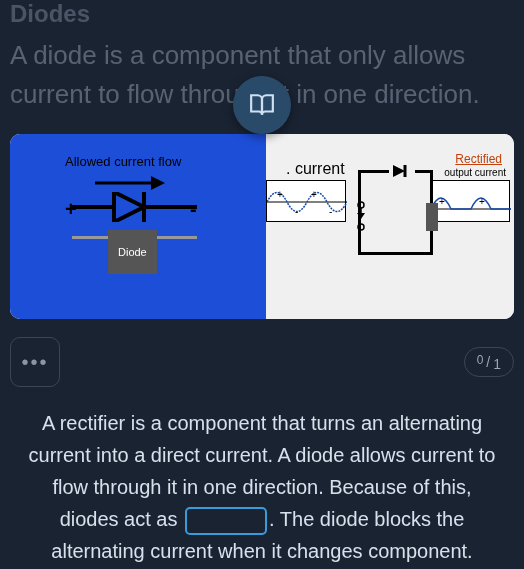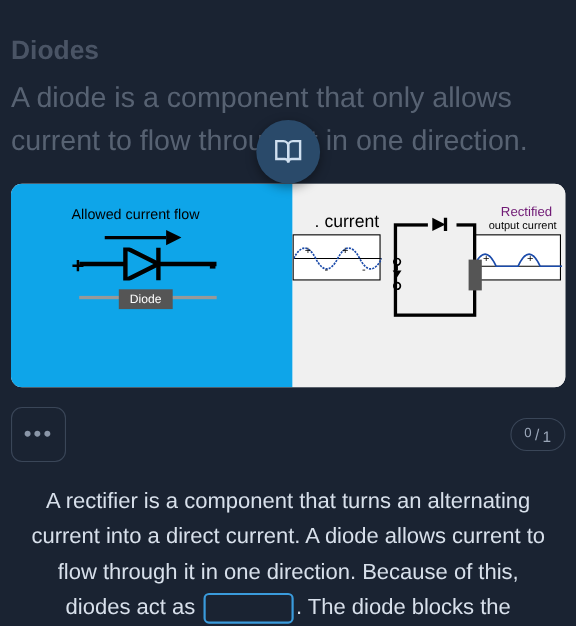--- a/index.html
+++ b/index.html
@@ -12,21 +12,20 @@
       height: 569px;
       background: #1a2332;
       font-family: -apple-system, BlinkMacSystemFont, 'Segoe UI', sans-serif;
       color: #c8d0db;
       overflow: hidden;
       position: relative;
     }
     .top-section {
       padding: 0 10px;
       position: relative;
-      margin-top: 33px;
     }
     .title {
       font-size: 24px;
       font-weight: 600;
       color: #7a8699;
       margin-bottom: 8px;
       opacity: 0.5;
     }
     .intro {
       font-size: 26px;
@@ -55,21 +54,21 @@
       background: #ffffff;
       border-radius: 10px;
       height: 185px;
       position: relative;
       display: flex;
       overflow: hidden;
     }
     .ill-left {
       width: 256px;
       height: 100%;
-      background: #0ea5e9;
+      background: #1d4ed8;
       position: relative;
     }
     .ill-right {
       flex: 1;
       background: #f0f0f0;
       position: relative;
     }
     .allowed-label {
       position: absolute;
       top: 20px;
@@ -111,36 +110,37 @@
       height: 3px;
       background: #999;
     }
     .diode-label {
       position: absolute;
       top: 96px;
       left: 98px;
       background: #555;
       color: #fff;
       font-size: 11px;
-      padding: 3px 10px;
+      padding: 16px 10px;
     }
     .ac-label {
       position: absolute;
       top: 26px;
       left: 20px;
       font-size: 16px;
       color: #000;
     }
     .rect-label1 {
       position: absolute;
       top: 18px;
       right: 12px;
       font-size: 12px;
-      color: #701a75;
+      color: #c2410c;
       text-align: right;
+      text-decoration: underline;
     }
     .rect-label2 {
       position: absolute;
       top: 33px;
       right: 8px;
       font-size: 10px;
       color: #000;
     }
     .wave-box {
       position: absolute;

